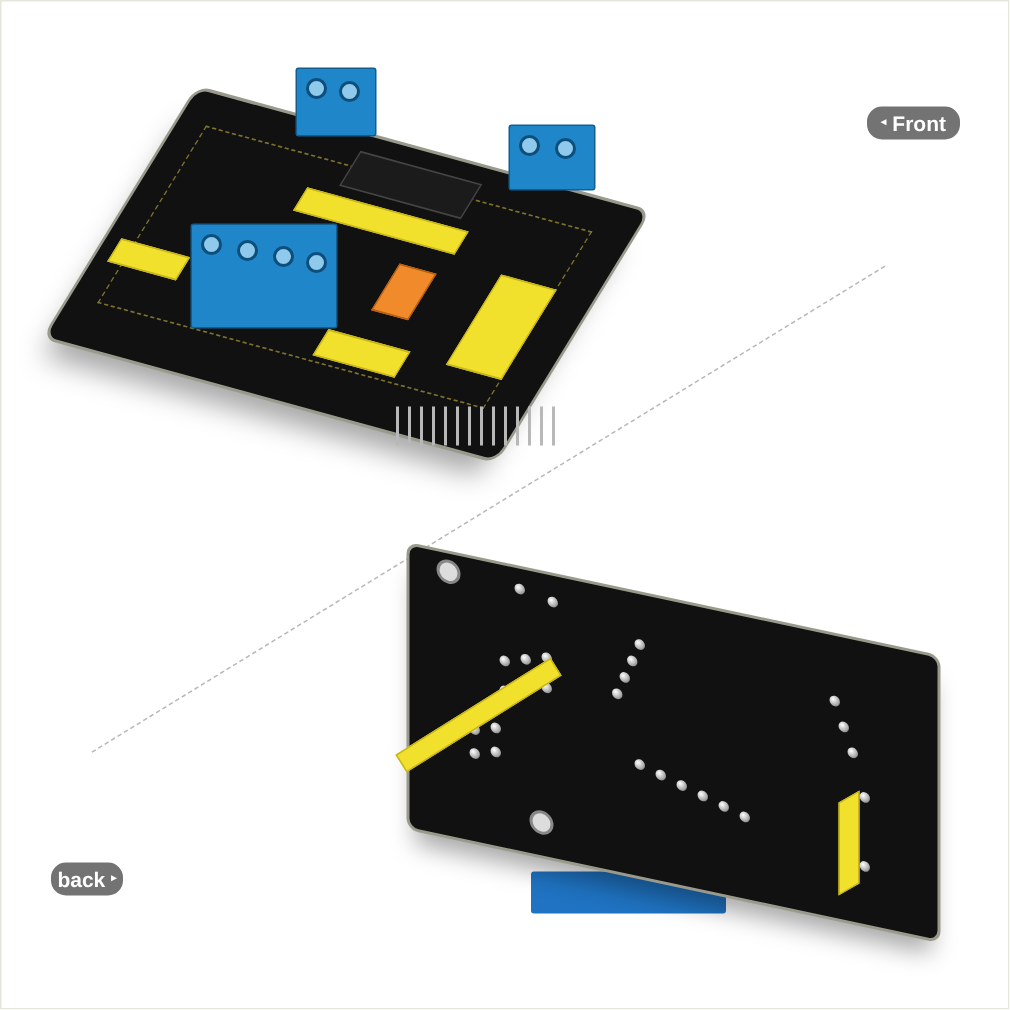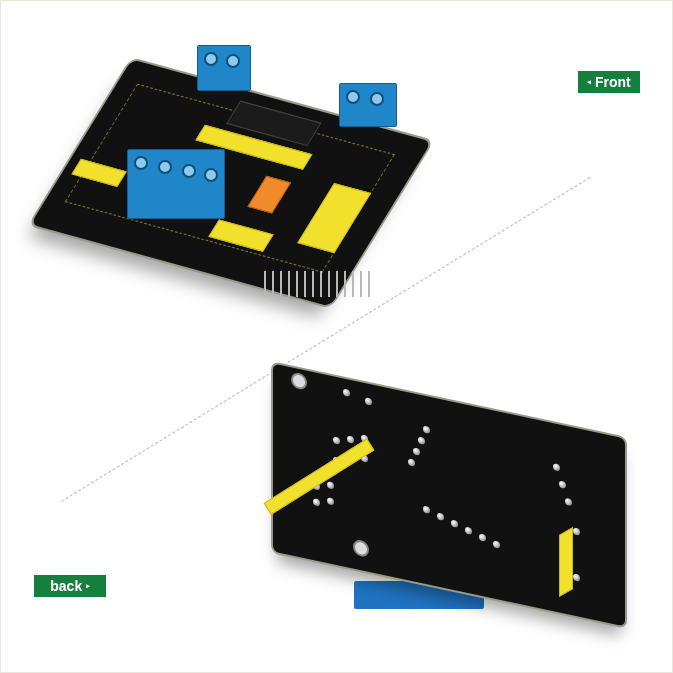--- a/index.html
+++ b/index.html
@@ -1,22 +1,22 @@
 <!DOCTYPE html>
 <html><head>
 <meta charset="utf-8">
 <style>
   html,body{margin:0;padding:0;background:#fff;}
   body{width:673px;height:673px;overflow:hidden;position:relative;font-family:"Liberation Sans",sans-serif;}
   .frame{position:absolute;left:0;top:0;width:671px;height:671px;border:1px solid #e6e6dc;background:#fff;}
   .divider{position:absolute;left:60px;top:500px;width:620px;height:0;border-top:1px dashed #9a9a9a;transform-origin:0 0;transform:rotate(-31.5deg);opacity:.7;}
-  .badge{position:absolute;height:22px;background:#15803d;border-radius:0;color:#fff;font-weight:bold;font-size:14px;line-height:22px;display:flex;align-items:center;justify-content:center;gap:4px;}
+  .badge{position:absolute;height:22px;background:#737373;border-radius:10px;color:#fff;font-weight:bold;font-size:14px;line-height:22px;display:flex;align-items:center;justify-content:center;gap:4px;}
   .badge .tri{font-size:7px;line-height:22px;}
   .badge-front{left:577px;top:70px;width:62px;}
-  .badge-back{left:33px;top:574px;width:72px;}
+  .badge-back{left:33px;top:574px;width:48px;}
 
   
   .board{position:absolute;}
   .front-board{left:48px;top:40px;width:370px;height:270px;}
   .pcb{position:absolute;background:#111;border:2px solid #9a9a8c;}
   .front-pcb{left:10px;top:55px;width:340px;height:170px;transform:skewX(-20deg) rotate(14deg);transform-origin:50% 50%;border-radius:10px;box-shadow:0 18px 18px -8px rgba(0,0,0,.35);}
   .trace{position:absolute;border:1px dashed #e9d24a;opacity:.5;}
   .terminal{position:absolute;background:#1f86c9;border:1px solid #145e8f;border-radius:2px;}
   .terminal .screw{position:absolute;width:14px;height:14px;border-radius:50%;background:#8fc9ec;border:2px solid #0d4f7a;box-sizing:border-box;}
   .header-y{position:absolute;background:#f1e12d;border:1px solid #c8b51a;}

